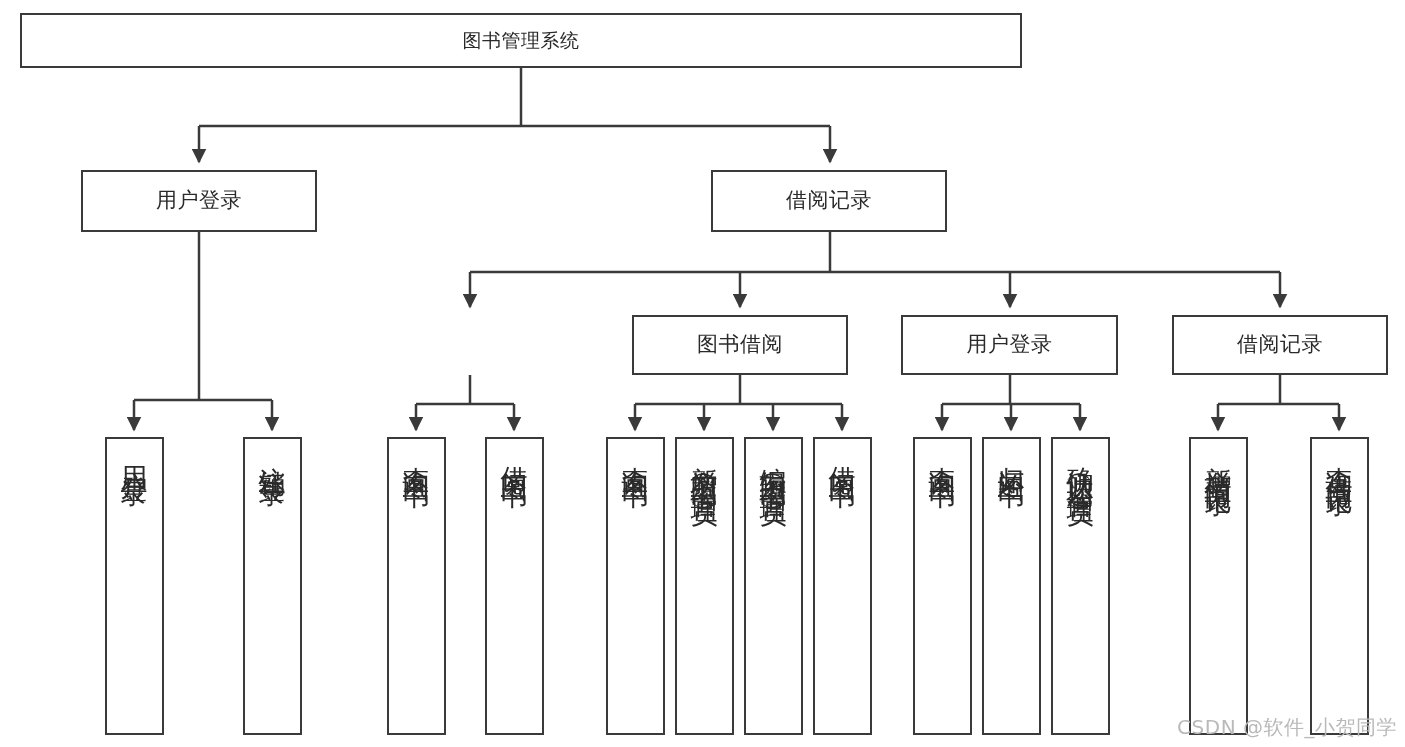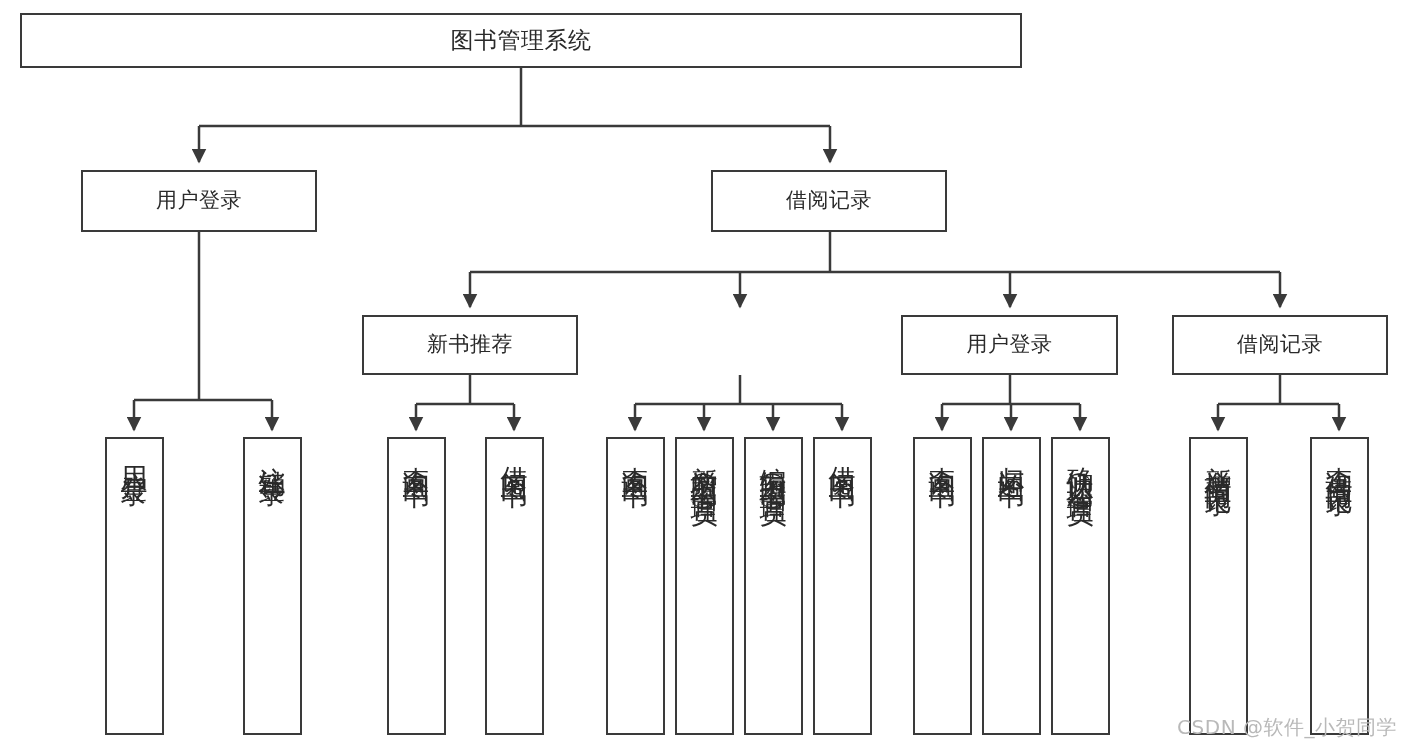--- a/index.html
+++ b/index.html
@@ -35,21 +35,21 @@
     display:block;
     text-align:center;
     line-height:1.22;
     letter-spacing:0.5px;
     white-space:nowrap;
   }
   
   .h-node .lbl{
     font-size:21px;
   }
-  #node-root .lbl{ font-size:23px;text-align:right; }
+  #node-root .lbl{ font-size:19px;text-align:right; }
 
   
   .v-node{
     align-items:flex-start;
     justify-content:center;
     padding-top:6px;
   }
   .v-node .lbl{
     writing-mode:vertical-rl;
     text-orientation:upright;
@@ -128,22 +128,22 @@
     <span class="lbl">图书管理系统</span>
   </div>
 
   <div class="node h-node" style="left:81px;top:170px;width:236px;height:62px;">
     <span class="lbl">用户登录</span>
   </div>
   <div class="node h-node" style="left:711px;top:170px;width:236px;height:62px;">
     <span class="lbl">借阅记录</span>
   </div>
 
-  <div class="node h-node" style="left:362px;top:315px;width:216px;height:60px;">
-    <span class="lbl">新书推荐</span>
+  <div class="node h-node" style="left:632px;top:315px;width:216px;height:60px;">
+    <span class="lbl">图书借阅</span>
   </div>
   <div class="node h-node" style="left:901px;top:315px;width:217px;height:60px;">
     <span class="lbl">用户登录</span>
   </div>
   <div class="node h-node" style="left:1172px;top:315px;width:216px;height:60px;">
     <span class="lbl">借阅记录</span>
   </div>
 
   <div class="node v-node" style="left:105px;top:437px;width:59px;height:298px;">
     <span class="lbl">用户登录</span>

